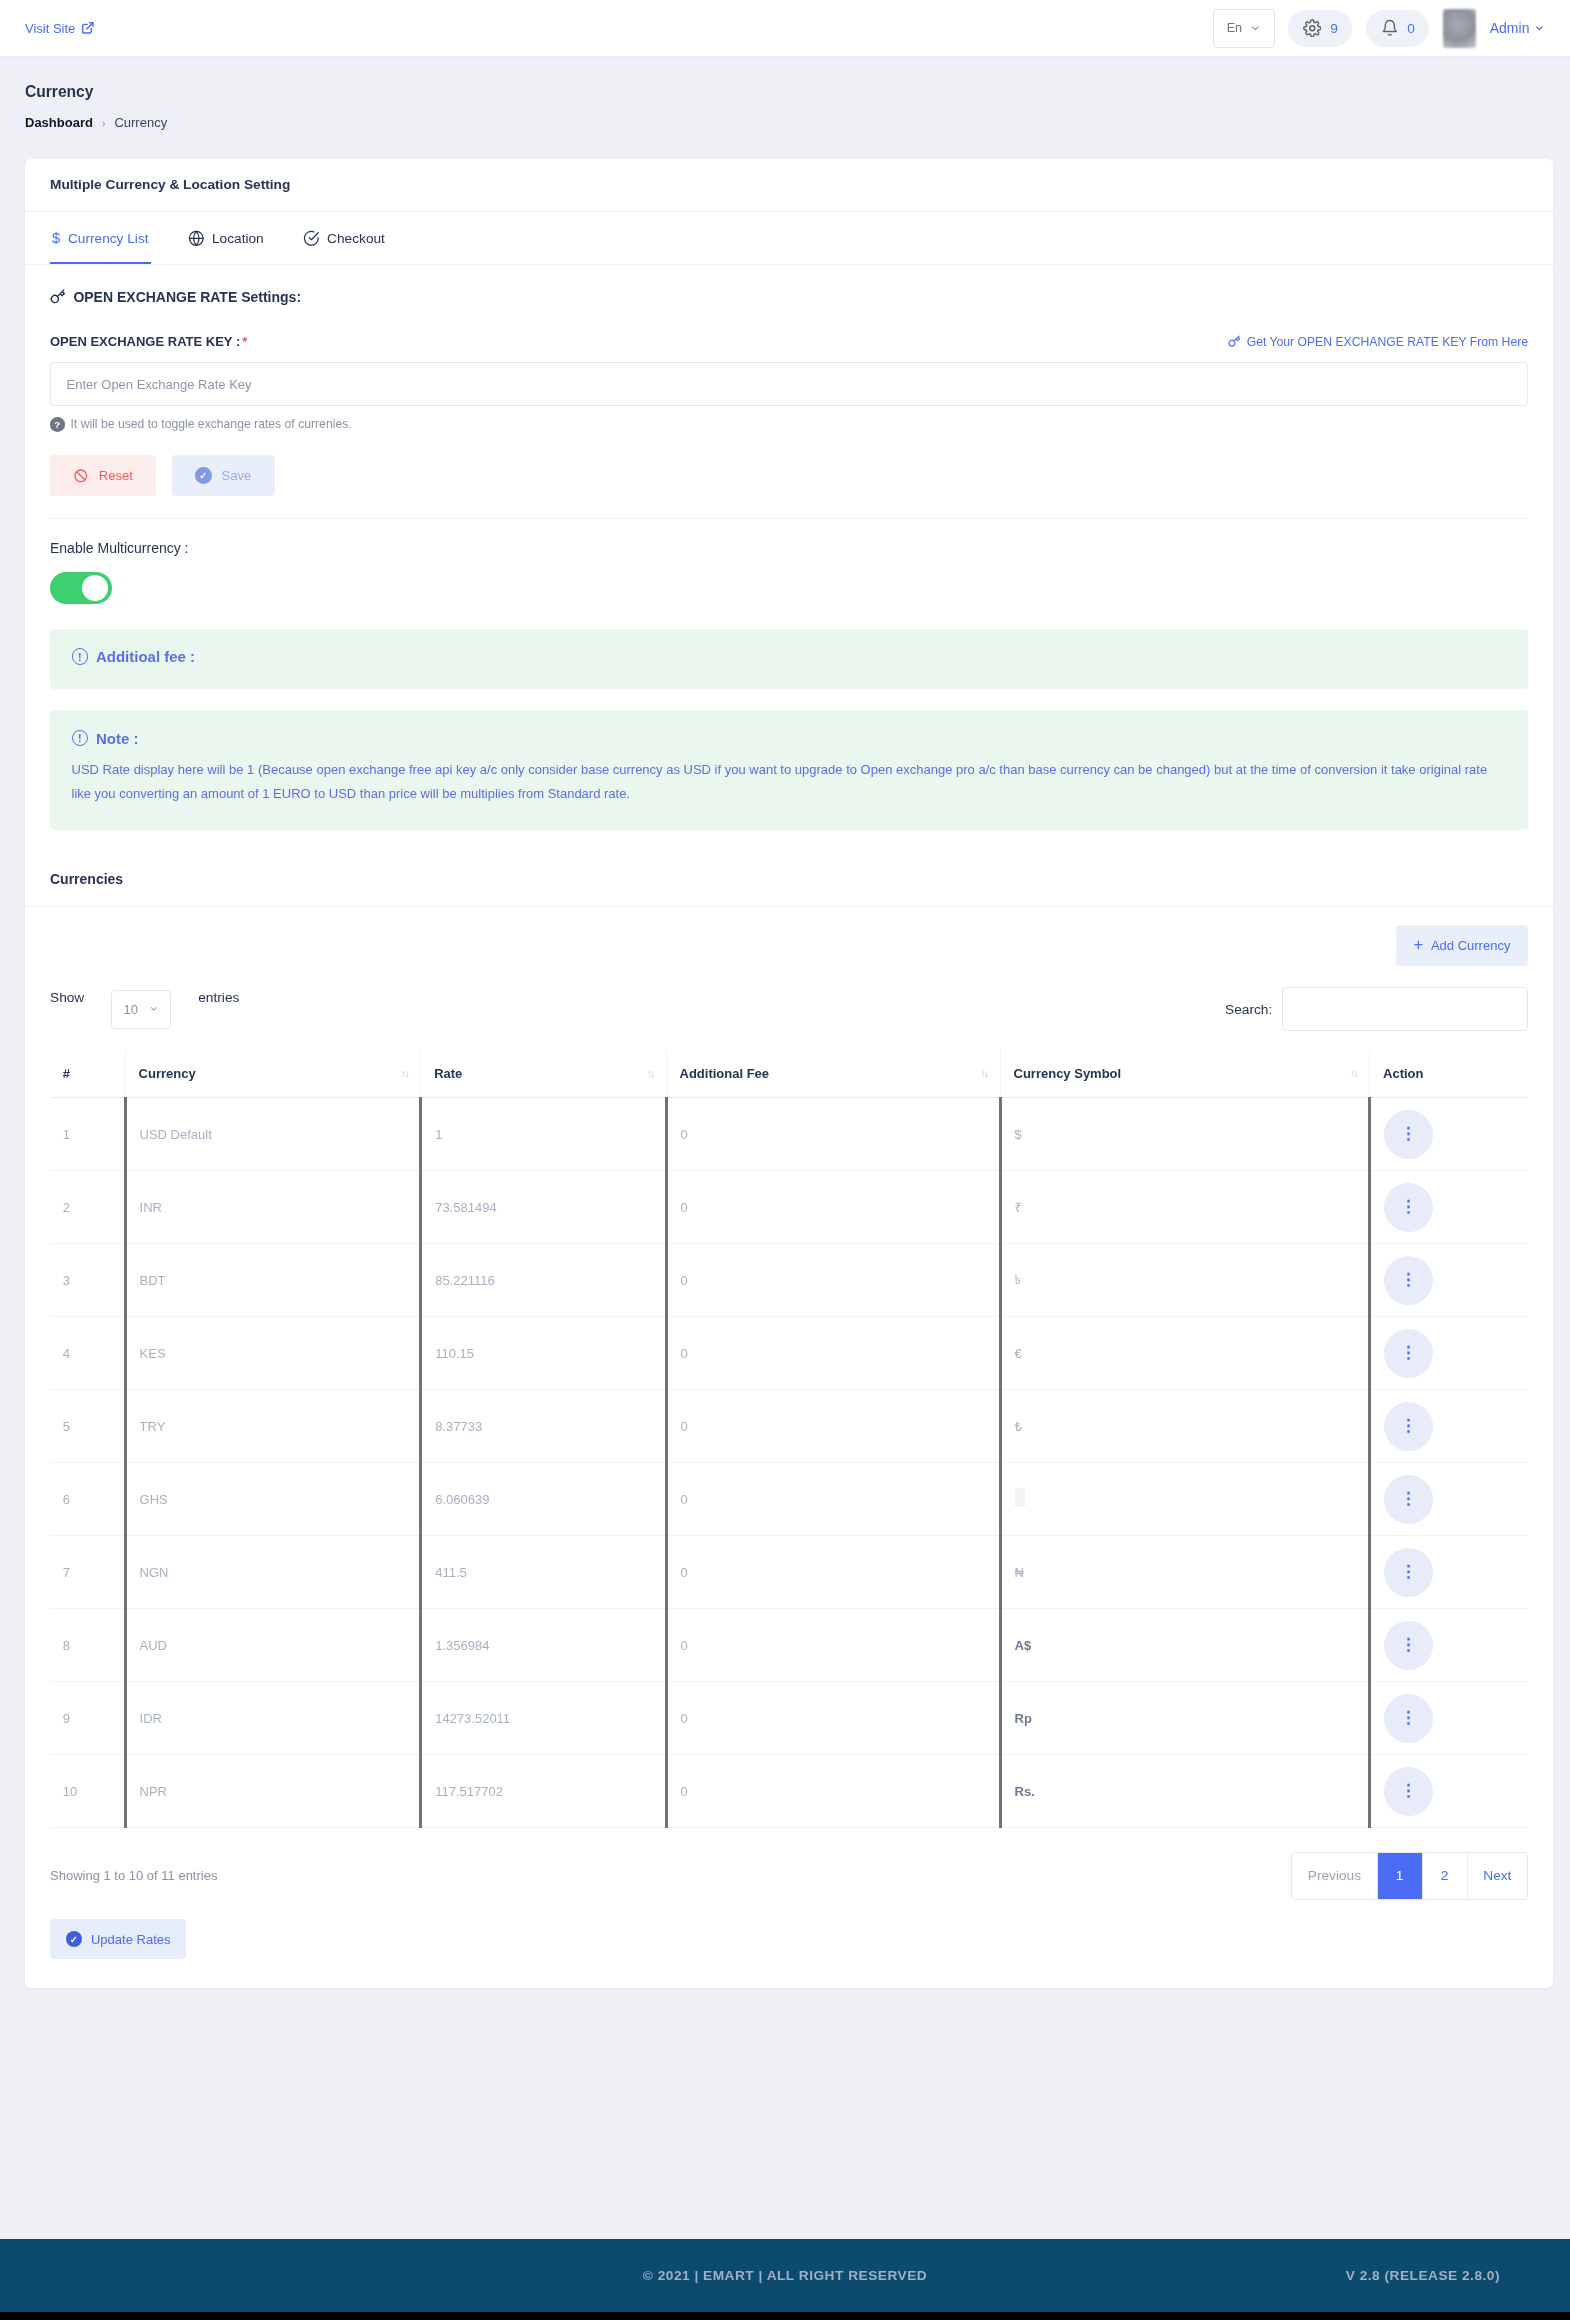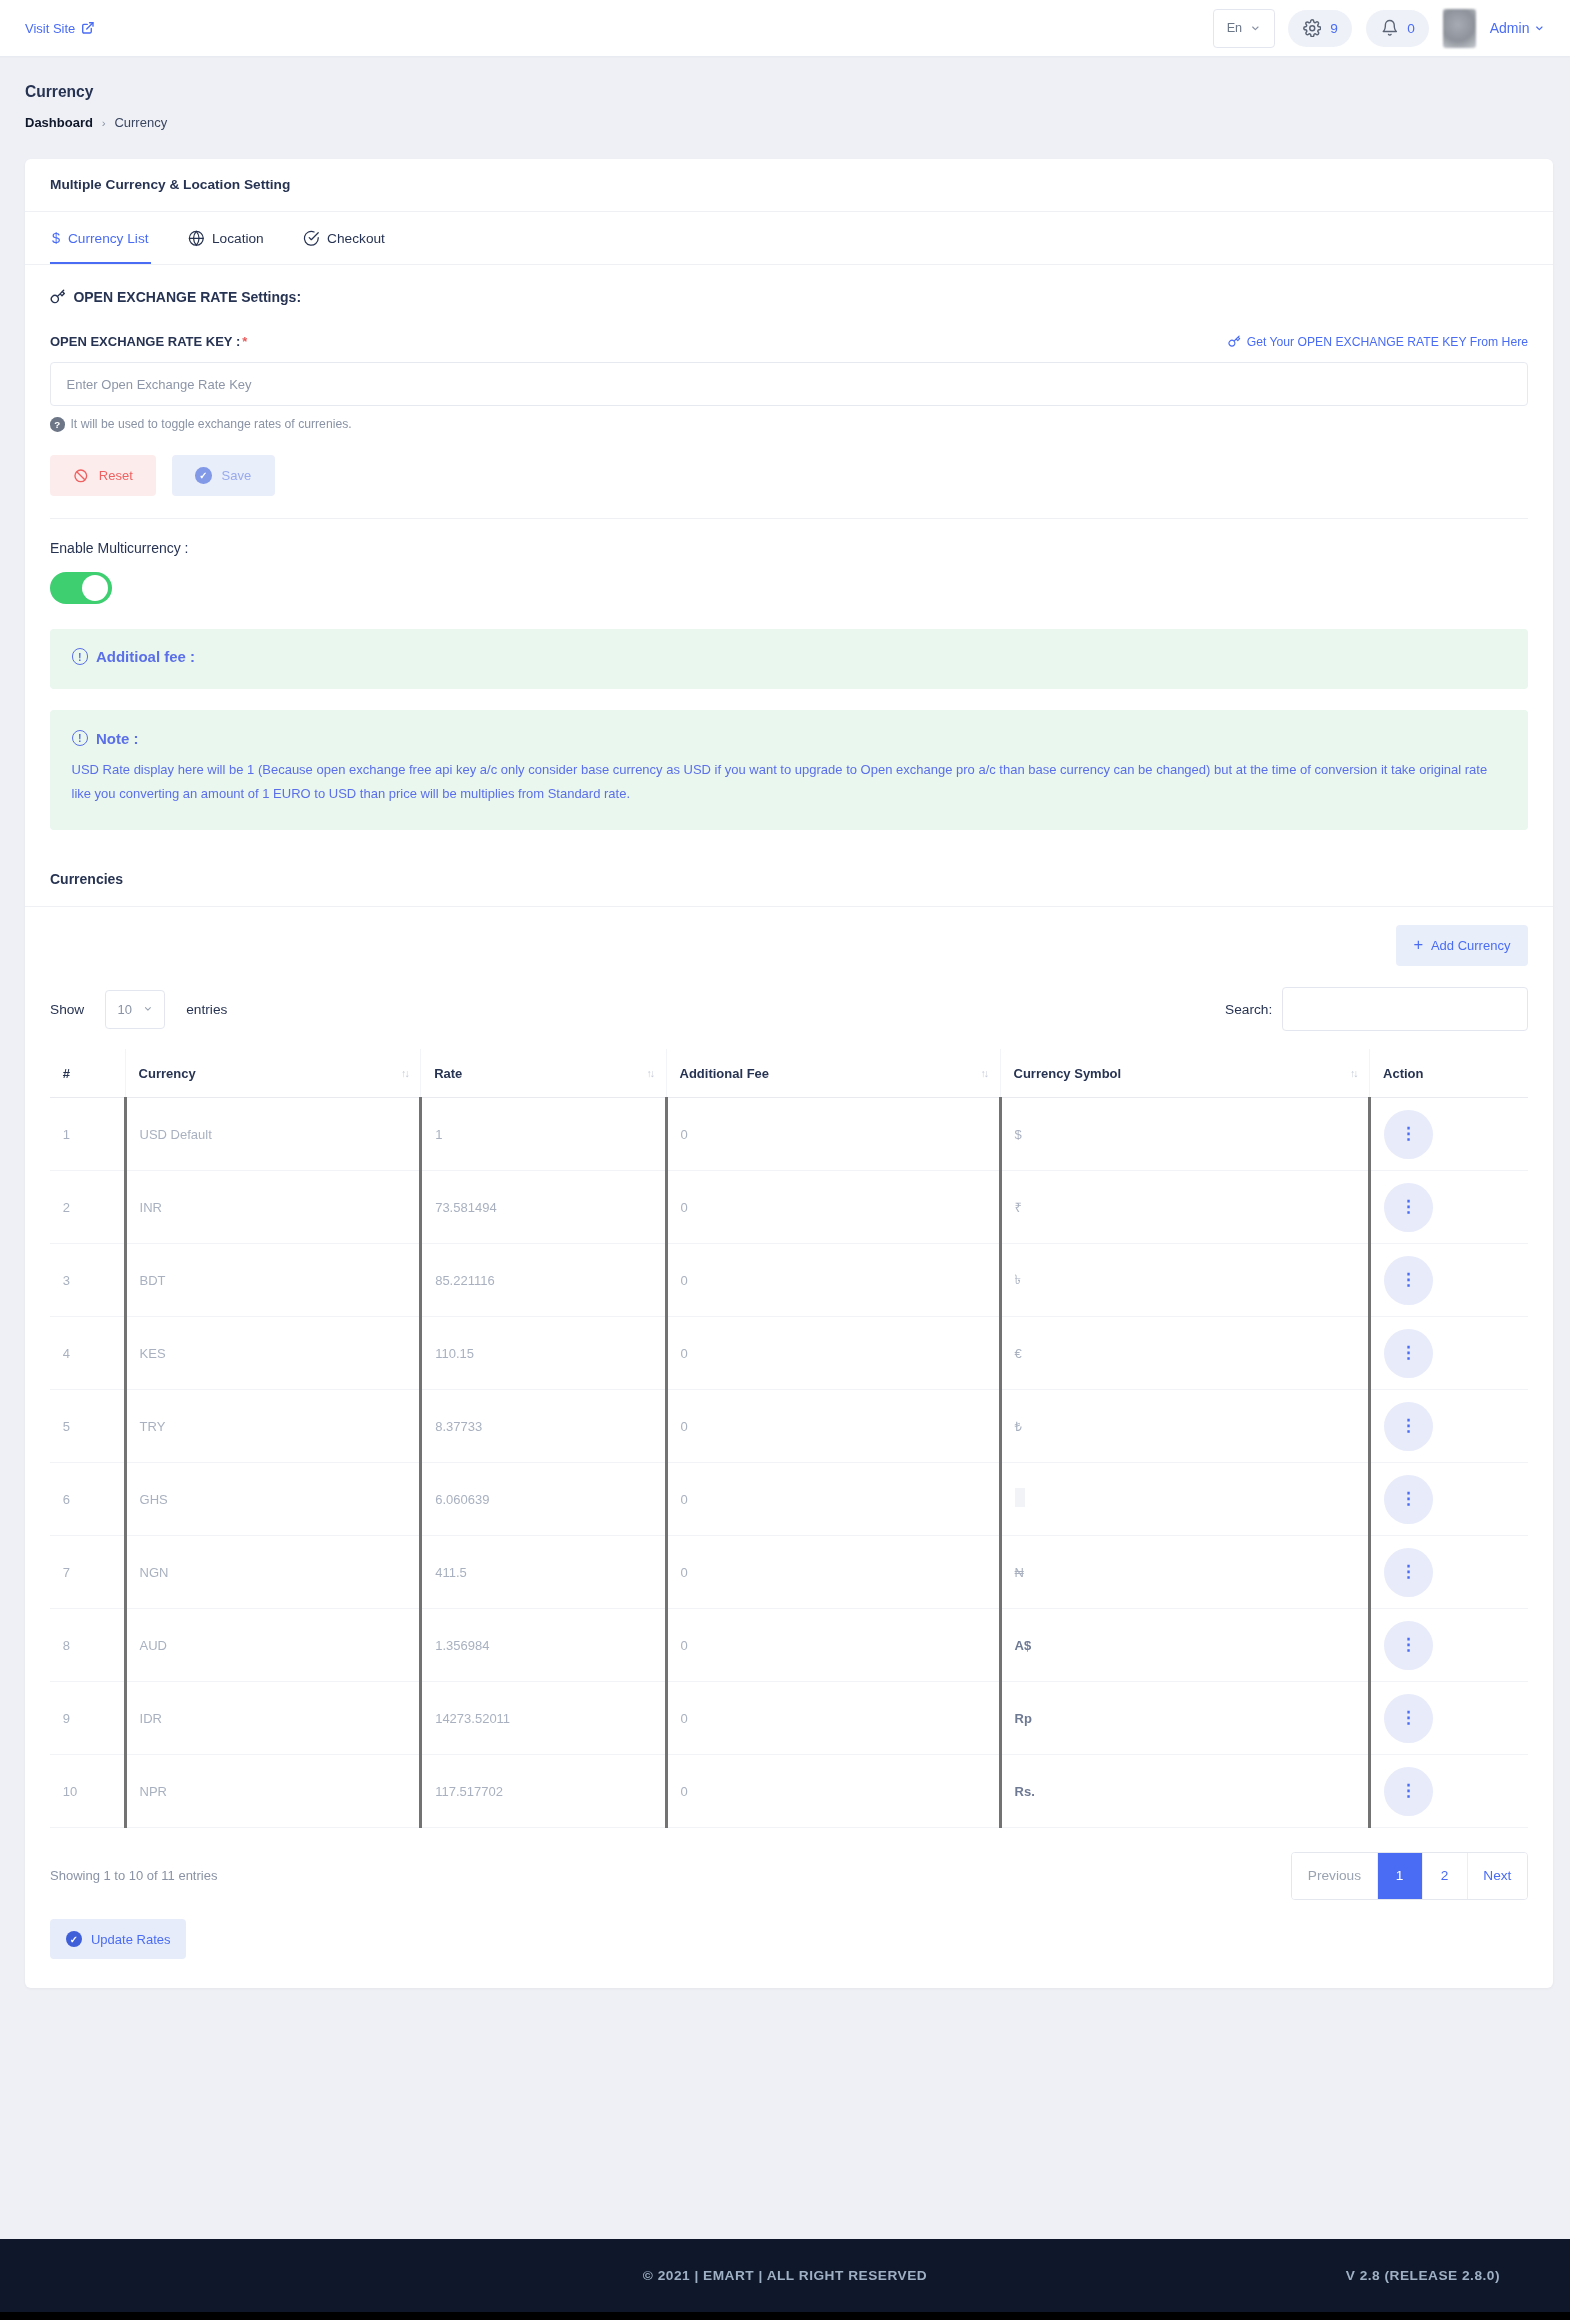--- a/index.html
+++ b/index.html
@@ -61,21 +61,21 @@
   .info-badge { width:16.6px; height:16.6px; border-radius:50%; border:1.6px solid #5b6fe8; display:flex; align-items:center; justify-content:center; font-size:10.7px; font-weight:bold; flex:0 0 auto; }
   .notice-body { margin-top:11.7px; font-size:13px; line-height:1.85; }
 
   .currencies-title { margin-top:41px; color:#273352; font-size:14px; font-weight:bold; }
   .divider2 { border:none; border-top:1px solid #eef0f4; margin:19.5px -25px 0 -25px; }
   .add-row { display:flex; justify-content:flex-end; margin-top:17.6px; }
   .btn-add { background:#e9eefb; color:#4a6cf5; height:41px; padding:0 17.6px; border:none; border-radius:3.9px; font-size:13px; display:flex; align-items:center; gap:7.8px; cursor:pointer; font-family:"Liberation Sans",sans-serif; }
   .btn-add .plus { font-size:16.6px; line-height:1; }
 
   .table-controls { display:flex; align-items:center; justify-content:space-between; margin-top:21.5px; }
-  .show-entries { display:flex; align-items:center; gap:21px; color:#273352; font-size:13.7px; }
+  .show-entries { display:flex; align-items:flex-start; gap:27px; color:#273352; font-size:13.7px; }
   .entries-select { width:60px; height:39px; border:1px solid #e3e6ee; border-radius:3.9px; display:flex; align-items:center; justify-content:space-evenly; color:#8a93a5; font-size:13px; background:#fff; cursor:pointer; }
   .search-wrap { display:flex; align-items:center; gap:9.8px; color:#273352; font-size:13.7px; }
   .search-input { width:246px; height:44px; border:1px solid #e3e6ee; border-radius:3.9px; padding:0 11.7px; font-size:13px; outline:none; font-family:"Liberation Sans",sans-serif; }
 
   table.data { width:100%; border-collapse:collapse; margin-top:17.6px; }
   table.data th { text-align:left; color:#273352; font-size:13px; padding:16.6px 12.7px; border-bottom:1px solid #e8eaf0; border-left:1px solid #f3f4f8; }
   table.data th:first-child { border-left:none; }
   table.data th .th-inner { display:flex; align-items:center; justify-content:space-between; gap:5.9px; }
   .sort-ic { color:#c6ccd9; font-size:10.7px; letter-spacing:-2px; }
   table.data td { height:73px; padding:0 12.7px; font-size:13px; color:#a9b1c0; border-bottom:1px solid #f1f3f7; border-left:3px solid #737373; vertical-align:middle; }
@@ -88,21 +88,21 @@
   .table-footer { display:flex; align-items:center; justify-content:space-between; margin-top:23.4px; }
   .summary { color:#8a93a5; font-size:13px; }
   .pagination { display:flex; border:1px solid #e4e7ee; border-radius:3.9px; overflow:hidden; }
   .page-item { min-width:45px; height:46px; display:flex; align-items:center; justify-content:center; padding:0 15.6px; font-size:13.7px; color:#4a6cf5; border-left:1px solid #eceef3; cursor:pointer; background:#fff; }
   .page-item:first-child { border-left:none; color:#9aa3b2; }
   .page-item.active { background:#4a6cf5; color:#fff; }
   .btn-update { background:#e7ecfa; color:#4a6cf5; border:none; border-radius:3.9px; height:40px; padding:0 15.6px; margin-top:19.5px; font-size:13px; display:flex; align-items:center; gap:8.8px; cursor:pointer; font-family:"Liberation Sans",sans-serif; }
   .btn-update .check-dot { background:#3f5fd9; }
 
   
-  .footer { margin-top:33px; background:#0f172a; height:73px; position:relative; display:flex; align-items:center; flex:0 0 auto; }
+  .footer { margin-top:33px; background:#0c4a6e; height:73px; position:relative; display:flex; align-items:center; flex:0 0 auto; }
   .footer .copyright { position:absolute; left:0; right:0; text-align:center; color:#9fb0c4; font-weight:bold; font-size:13.7px; letter-spacing:0.5px; }
   .footer .version { position:absolute; right:70px; color:#9fb0c4; font-weight:bold; font-size:13.7px; letter-spacing:0.5px; }
   .bottom-strip { height:7.8px; background:#000; flex:0 0 auto; }
 </style>
 </head>
 <body>
 
 <div class="page">
 
   <div class="topbar">

